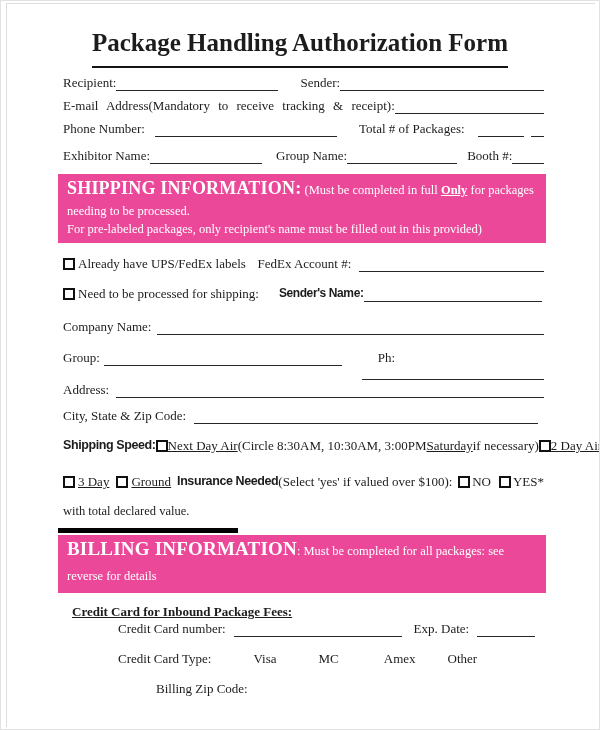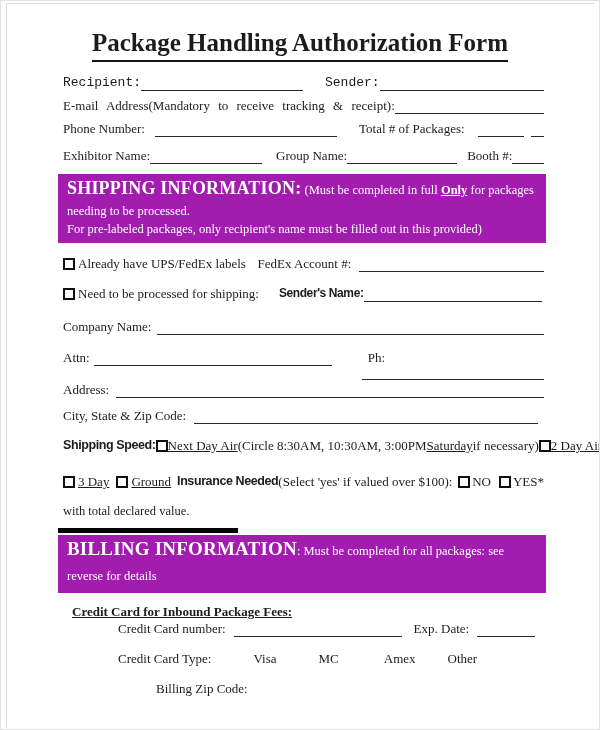--- a/index.html
+++ b/index.html
@@ -7,51 +7,51 @@
   .page {
     position:relative; width:600px; height:730px; background:#fff;
     font-family:"Liberation Serif", serif; color:#1c1c1c; overflow:hidden;
     border:1px solid #e2e2e2;
   }
   .frame { position:absolute; left:5px; top:2px; right:4px; bottom:2px;
     border-left:1px solid #ddd; border-top:1px solid #ddd; pointer-events:none; }
   .content { padding:0 55px 0 62px; }
 
   h1.title { text-align:center; margin-top:28px; font-size:25px; font-weight:bold; }
-  h1.title span { border-bottom:2.4px solid #151515; padding-bottom:4px; }
+  h1.title span { border-bottom:2.4px solid #151515; padding-bottom:10px; }
 
   .r { display:flex; align-items:flex-end; font-size:13px; line-height:17px; }
   .lbl { white-space:nowrap; }
   .ln { display:inline-block; border-bottom:1.4px solid #262626; height:13px; }
   .grow { flex:1 1 auto; }
   .b { font-weight:bold; }
   .u { text-decoration:underline; }
   .bsans { font-family:"Liberation Sans", sans-serif; font-weight:bold; font-size:12px; letter-spacing:-0.4px; white-space:nowrap; }
 
   .cb { display:inline-block; width:12px; height:12px; border:2.4px solid #101010; background:#fff; flex:0 0 auto; }
 
-  .bar { background:#a21caf; color:#fff; margin-left:-5px; margin-right:-2px; padding:4px 9px 5px 9px; }
+  .bar { background:#ec4899; color:#fff; margin-left:-5px; margin-right:-2px; padding:4px 9px 5px 9px; }
   .bar .big { font-size:18px; font-weight:bold; letter-spacing:.2px; }
   .bar .note { font-size:12.5px; }
   .bar2-strip { background:#000; height:5px; width:180px; margin-left:-5px; }
 
   .foot { font-size:12.5px; line-height:16px; }
   .head-u { font-size:13px; font-weight:bold; text-decoration:underline; }
 </style>
 </head>
 <body>
 
 <div class="page">
   <div class="frame"></div>
 
   <h1 class="title"><span>Package Handling Authorization Form</span></h1>
 
   <div class="content">
 
-    <div class="r" style="margin-top:17px;font-family:Liberation Mono, monospace;">
+    <div class="r" style="margin-top:17px;">
       <span class="lbl">Recipient:</span>
       <span class="ln" style="width:162px;"></span>
       <span style="width:22px;"></span>
       <span class="lbl">Sender:</span>
       <span class="ln grow"></span>
     </div>
 
     <div class="r" style="margin-top:6px;">
       <span class="lbl" style="word-spacing:5px;">E-mail Address(Mandatory to receive tracking &amp; receipt):</span>
       <span class="ln grow"></span>
@@ -104,21 +104,21 @@
       <span class="ln" style="width:178px; align-self:flex-end;"></span>
     </div>
 
     <div class="r" style="margin-top:16px;justify-content:flex-end;">
       <span class="lbl">Company Name:</span>
       <span style="width:6px;"></span>
       <span class="ln grow"></span>
     </div>
 
     <div class="r" style="margin-top:14px;">
-      <span class="lbl">Attn:</span>
+      <span class="lbl">Group:</span>
       <span style="width:4px;"></span>
       <span class="ln" style="width:238px;"></span>
       <span style="width:36px;"></span>
       <span class="lbl">Ph:</span>
       <span class="grow"></span>
     </div>
     <div class="r" style="margin-top:1px; justify-content:flex-end;">
       <span class="ln" style="width:182px;"></span>
     </div>
 

